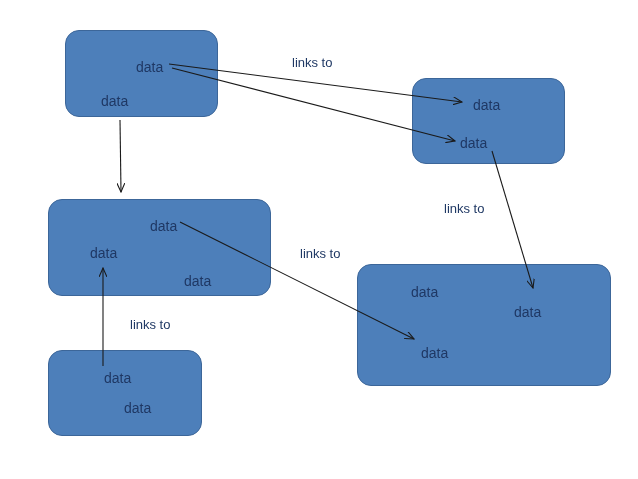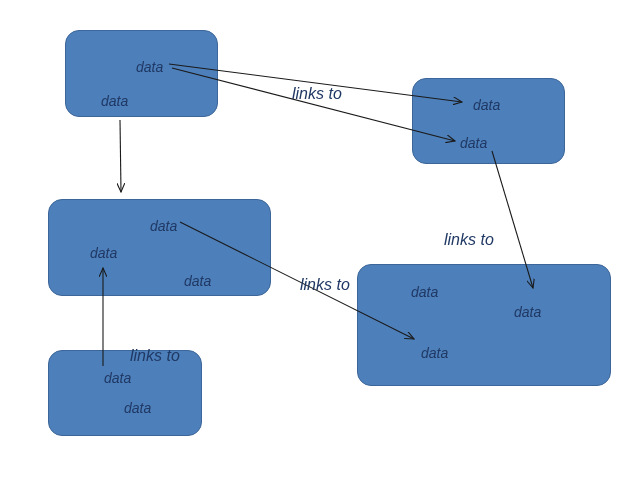--- a/index.html
+++ b/index.html
@@ -7,45 +7,43 @@
     padding: 0;
     background: #ffffff;
   }
   #canvas {
     position: relative;
     width: 638px;
     height: 468px;
     background: #ffffff;
     overflow: hidden;
     font-family: "Liberation Sans", sans-serif;
-    font-style: italic;
   }
   .node {
     position: absolute;
     box-sizing: border-box;
     background: #4D7FBA;
     border: 1px solid #3C6699;
     border-radius: 14px;
   }
   .node-label {
     position: absolute;
     color: #1F3864;
     font-size: 14px;
     font-family: "Liberation Sans", sans-serif;
     white-space: nowrap;
     line-height: 1;
   }
   .edge-label {
     position: absolute;
     color: #1F3864;
-    font-size: 16px;
+    font-size: 13px;
     font-family: "Liberation Sans", sans-serif;
     white-space: nowrap;
     line-height: 1;
-    margin-top: 30px;
   }
   svg.edges {
     position: absolute;
     left: 0;
     top: 0;
     width: 638px;
     height: 479px;
     pointer-events: none;
   }
   svg.edges path, svg.edges line {

